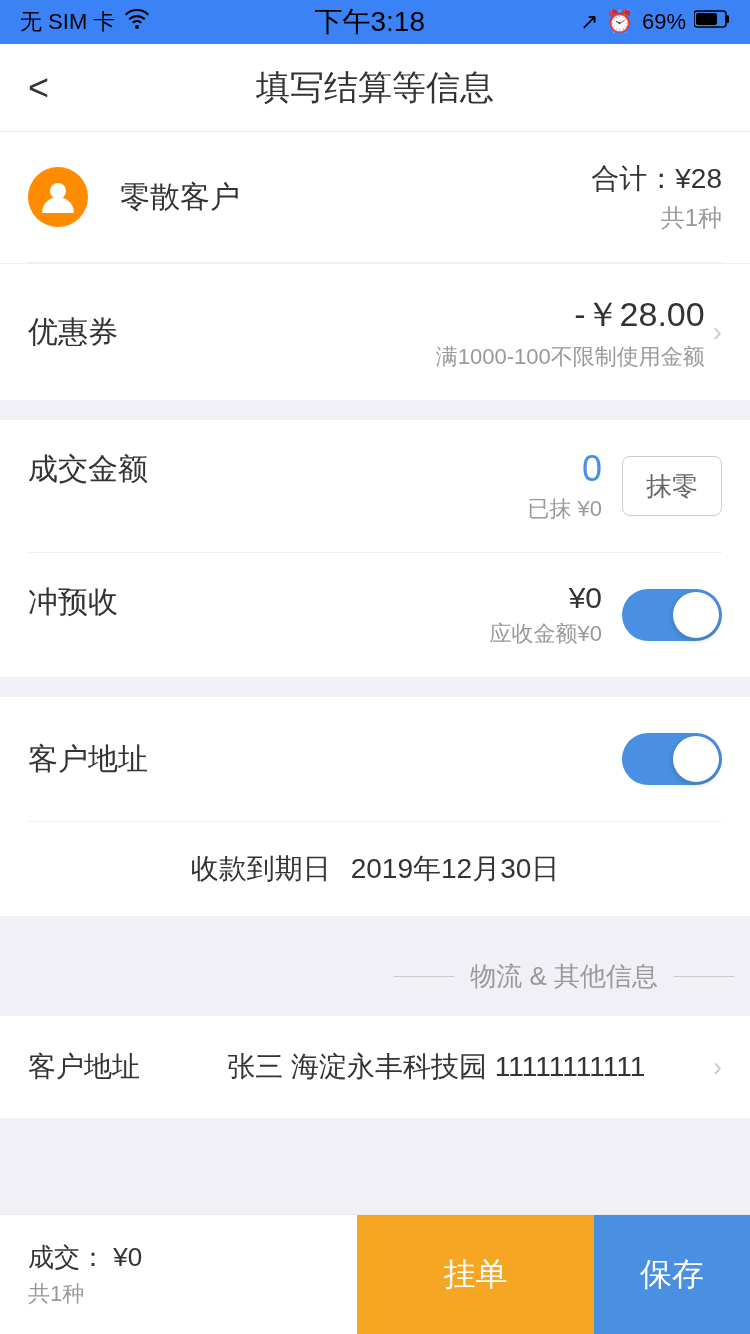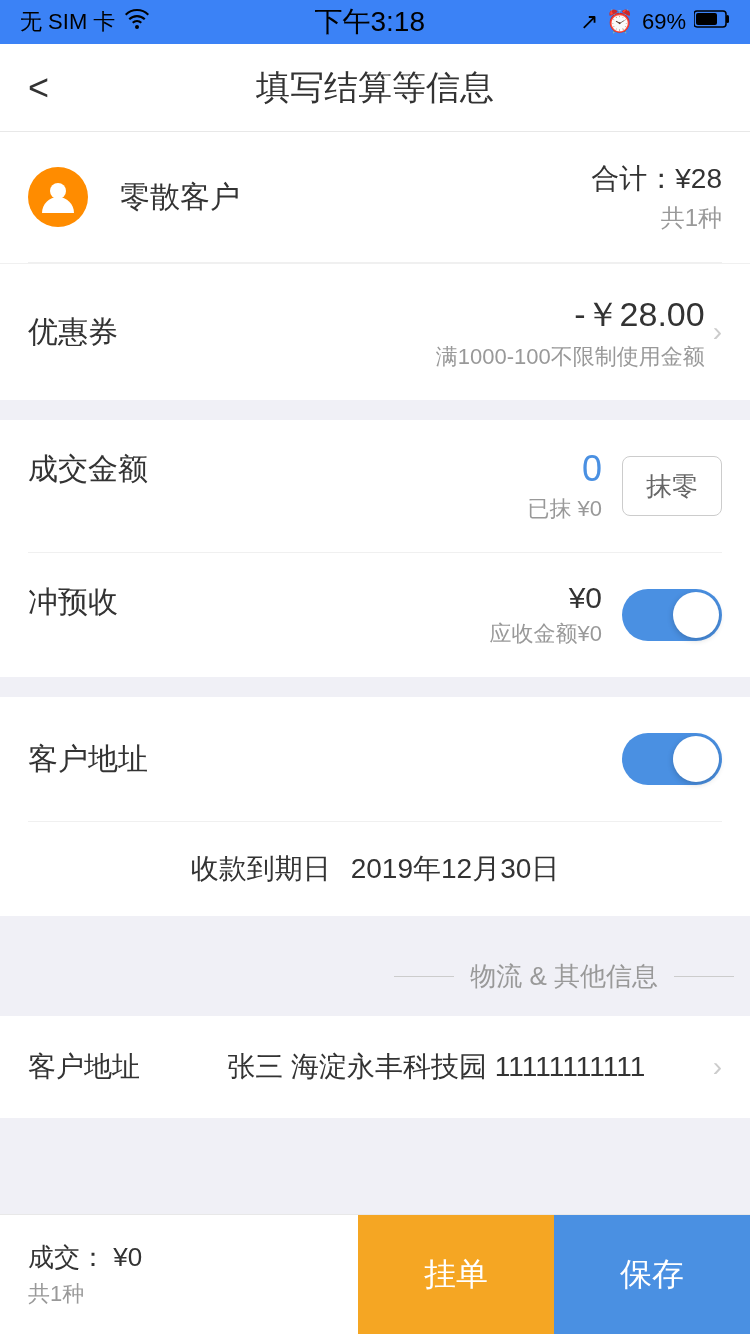--- a/index.html
+++ b/index.html
@@ -242,32 +242,32 @@
       align-items: center;
       border-top: 1px solid #e8e8e8;
     }
     .bottom-info {
       flex: 1;
       padding: 0 28px;
     }
     .bottom-transaction { font-size: 26px; color: #333; }
     .bottom-count { font-size: 22px; color: #999; margin-top: 4px; }
     .btn-pending {
-      width: 196px;
+      width: 237px;
       height: 120px;
       background: #f5a623;
       display: flex;
       align-items: center;
       justify-content: center;
       font-size: 32px;
       color: #fff;
       cursor: pointer;
     }
     .btn-save {
-      width: 196px;
+      width: 156px;
       height: 120px;
       background: #4a90e2;
       display: flex;
       align-items: center;
       justify-content: center;
       font-size: 32px;
       color: #fff;
       cursor: pointer;
     }
 

